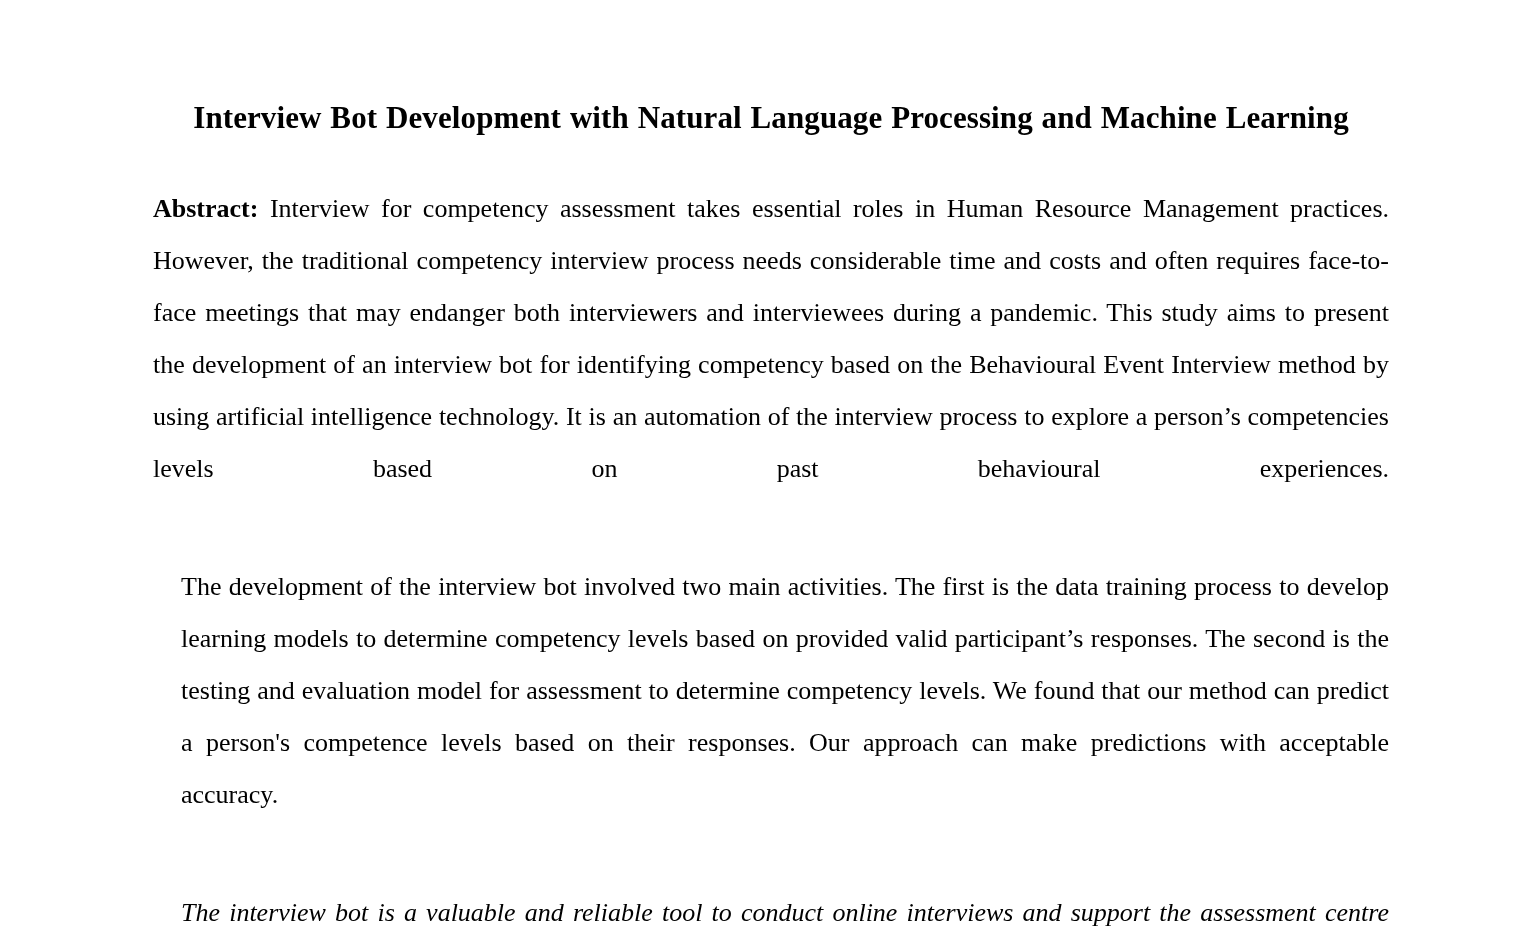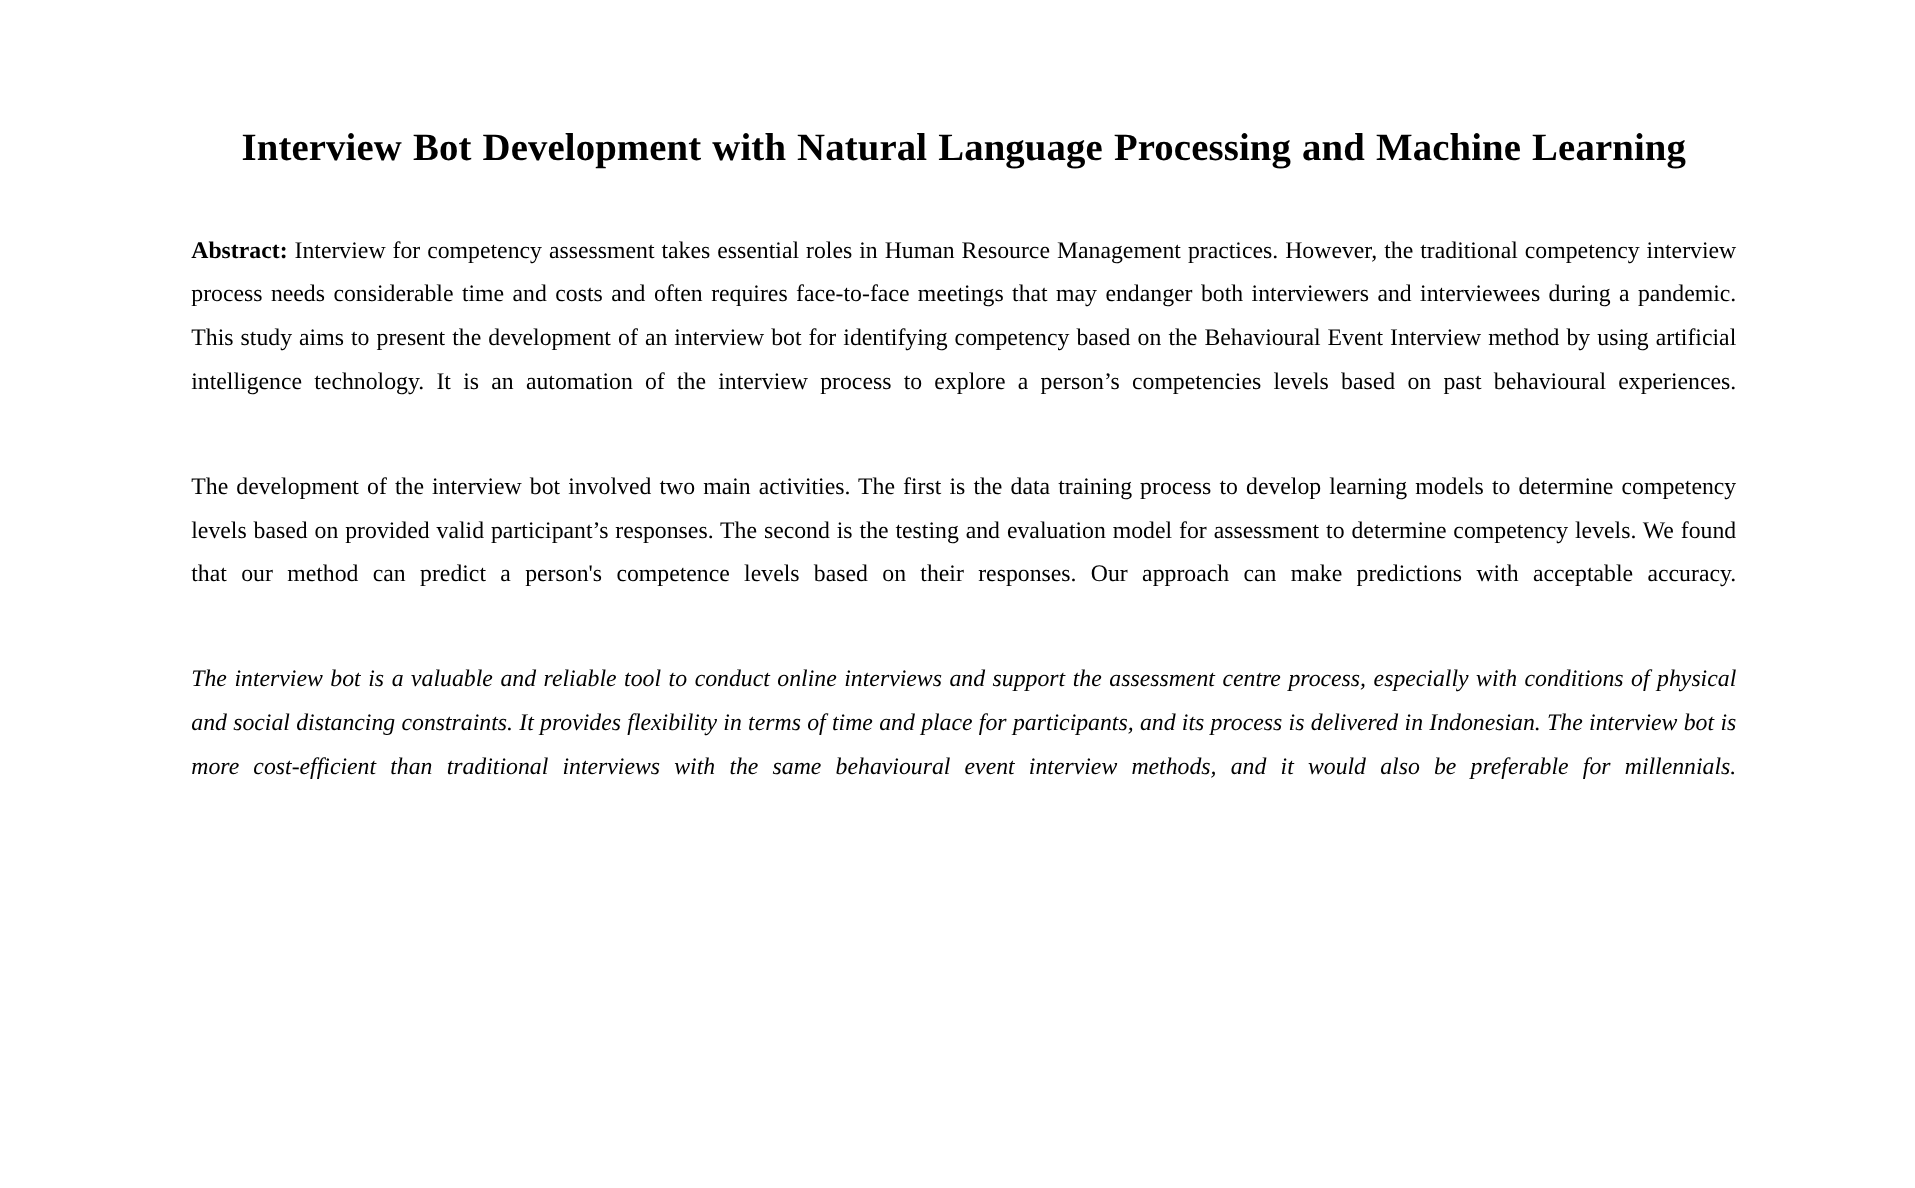--- a/index.html
+++ b/index.html
@@ -43,29 +43,30 @@
     letter-spacing: 0.1px;
     word-spacing: 1px;
   }
 
   .abstract-block {
     margin-top: 43px;
   }
 
   p.body-par {
     margin: 0 0 0 0;
-    font-size: 19px;
-    line-height: 35px;
+    font-size: 26px;
+    line-height: 52px;
     text-align: justify;
     text-justify: inter-word;
     hyphens: none;
   }
 
   p.body-par + p.body-par {
     margin-top: 14px;
+    margin-left: 28px;
   }
 
   
   p.body-par::after {
     content: "";
     display: inline-block;
     width: 100%;
   }
 
   .lbl-bold {

